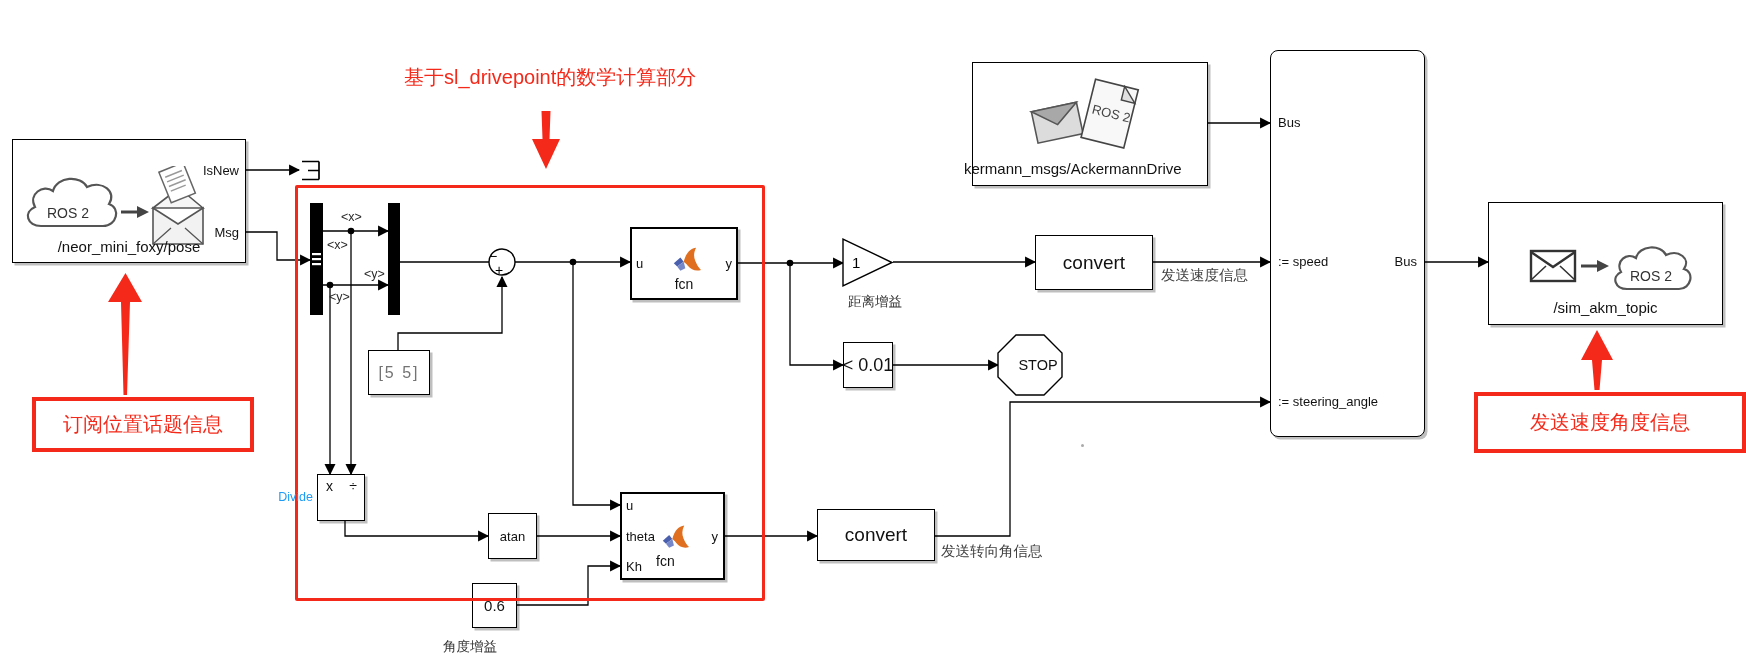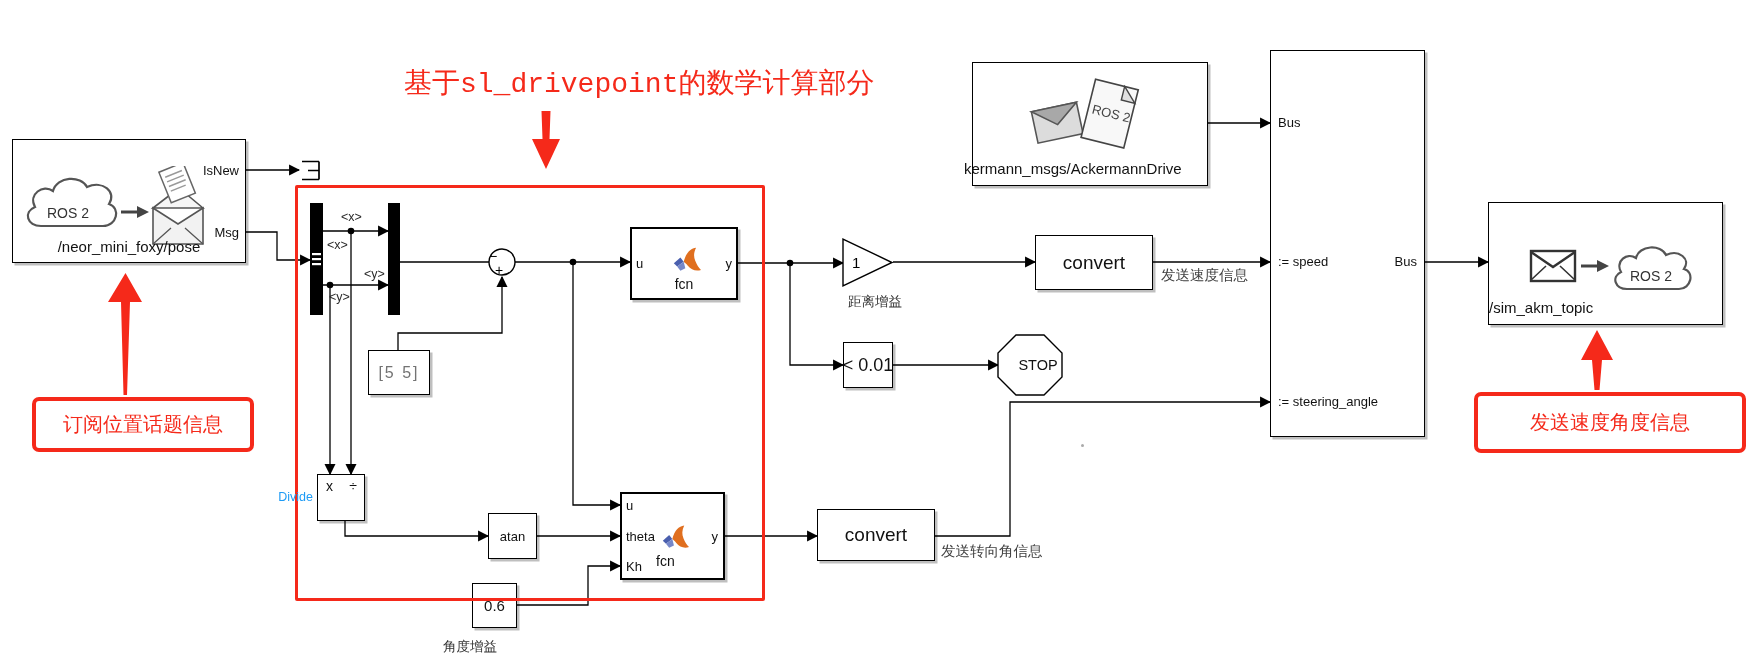--- a/index.html
+++ b/index.html
@@ -10,24 +10,24 @@
   #wires{position:absolute;left:0;top:0;z-index:1;}
   .blk{position:absolute;background:#fff;border:1.4px solid #000;z-index:2;
        box-shadow:2.5px 2.5px 0 rgba(0,0,0,0.25);box-sizing:border-box;}
   .blk.bold{border-width:2.4px;}
   .blk.center{display:flex;align-items:center;justify-content:center;}
   .portlbl{position:absolute;font-size:13px;line-height:16px;color:#111;white-space:nowrap;}
   .namelbl{position:absolute;font-size:15px;line-height:18px;color:#111;white-space:nowrap;}
   .siglbl{position:absolute;font-size:12.5px;line-height:14px;color:#2a2a2a;z-index:4;white-space:nowrap;}
   .cnlbl{position:absolute;font-size:14px;line-height:19px;color:#333;z-index:4;white-space:nowrap;}
   .convert-text{font-size:19px;}
-  .red-note{position:absolute;z-index:5;border:4px solid var(--red);border-radius:7px;background:transparent;
+  .red-note{position:absolute;z-index:5;border:4px solid var(--red);border-radius:0;background:transparent;
             display:flex;align-items:center;justify-content:center;font-size:20px;color:var(--red);}
   #red-group{position:absolute;z-index:3;border:3px solid var(--red);border-radius:2px;background:transparent;pointer-events:none;}
-  #title{position:absolute;z-index:5;font-size:28px;color:var(--red);white-space:nowrap;font-family:Liberation Mono, monospace;}
+  #title{position:absolute;z-index:5;font-size:20px;color:var(--red);white-space:nowrap;}
   :root{--red:#f5291a;}
 </style>
 </head>
 <body>
 
 <div id="canvas">
 
   <svg id="wires" width="1746" height="670" viewBox="0 0 1746 670">
     <defs>
       <marker id="ah" viewBox="0 0 10 10" refX="9" refY="5" markerWidth="8.5" markerHeight="8.5" orient="auto">
@@ -212,37 +212,37 @@
       </g>
       <g transform="rotate(14 90 40)">
         <rect x="62" y="8" width="44" height="60" fill="#f8f8f8" stroke="#444" stroke-width="1.6"></rect>
         <polygon points="92,8 106,22 92,22" fill="#e0e0e0" stroke="#444" stroke-width="1.4"></polygon>
         <text x="66" y="42" font-size="13" fill="#444">ROS 2</text>
       </g>
     </svg>
     <span class="namelbl" style="left:-9px;bottom:7px;">kermann_msgs/AckermannDrive</span>
   </div>
 
-  <div class="blk" style="left:1270px;top:50px;width:155px;height:387px;">
+  <div class="blk" style="left:1270px;top:50px;width:155px;height:387px;border-radius:8px;">
     <span class="portlbl" style="left:7px;top:64px;">Bus</span>
     <span class="portlbl" style="left:7px;top:203px;">:= speed</span>
     <span class="portlbl" style="left:7px;top:343px;">:= steering_angle</span>
     <span class="portlbl" style="right:7px;top:203px;">Bus</span>
   </div>
 
   <div class="blk" style="left:1488px;top:202px;width:235px;height:123px;">
     <svg class="abs" style="left:38px;top:38px;" width="190" height="58" viewBox="0 0 190 58">
       <g>
         <rect x="4" y="10" width="44" height="30" fill="#fff" stroke="#333" stroke-width="2.4"></rect>
         <path d="M4,11 L26,26 L48,11" fill="none" stroke="#333" stroke-width="2.4"></path>
         <path d="M4,39 L19,25 M48,39 L33,25" fill="none" stroke="#333" stroke-width="1.6"></path>
       </g>
       <line x1="54" y1="25" x2="70" y2="25" stroke="#444" stroke-width="3"></line>
       <polygon points="70,19 82,25 70,31" fill="#444"></polygon>
       <path d="M100,48 C88,48 84,36 94,31 C88,20 100,11 109,17 C112,4 134,3 139,14 C152,8 164,18 157,28 C168,31 164,48 152,48 Z" fill="#fff" stroke="#555" stroke-width="2.2"></path>
       <text x="103" y="40" font-size="14" fill="#333">ROS 2</text>
     </svg>
-    <span class="namelbl" style="left:0;right:0;bottom:7px;text-align:left;">/sim_akm_topic</span>
+    <span class="namelbl" style="left:0;right:0;bottom:7px;text-align:center;">/sim_akm_topic</span>
   </div>
 
   <div class="abs" style="left:1081px;top:444px;width:3px;height:3px;border-radius:50%;background:#aaa;z-index:1;"></div>
 
 </div>
 
 </body></html>

